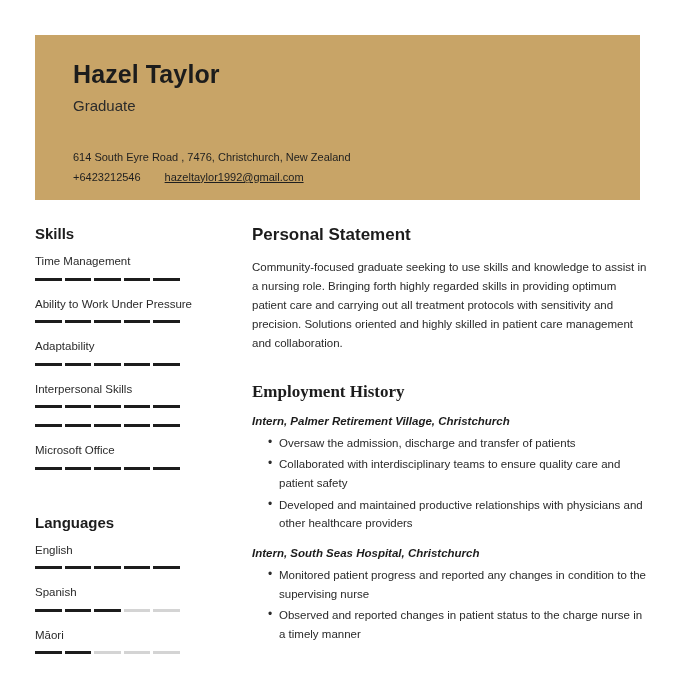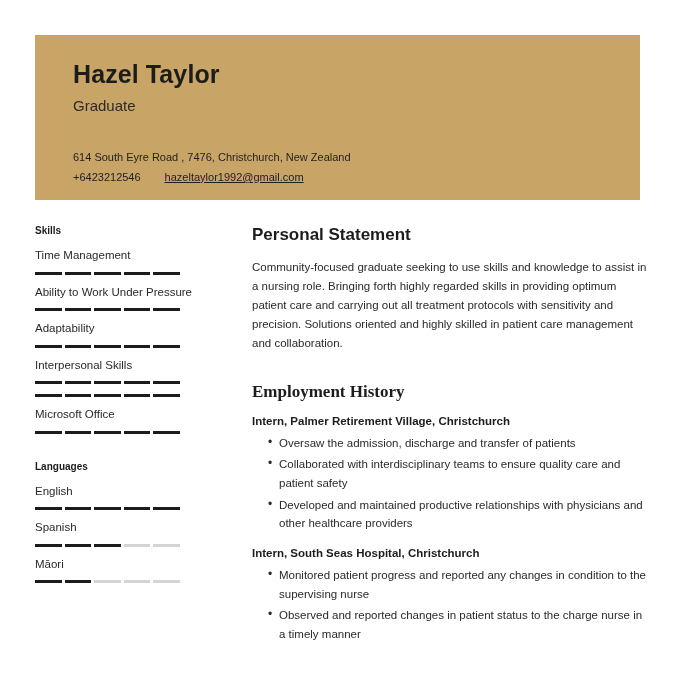--- a/index.html
+++ b/index.html
@@ -68,30 +68,30 @@
     width: 180px;
     flex: 0 0 180px;
     padding-right: 10px;
   }
   .col-right {
     flex: 1 1 auto;
     padding-left: 37px;
   }
   
   .side-heading {
-    font-size: 10px;
+    font-size: 15px;
     font-weight: bold;
     color: #1c1c1c;
     margin: 0 0 12px 0;
   }
   .side-heading.second {
-    margin-top: 27px;
+    margin-top: 44px;
   }
   .skill {
-    margin-bottom: 10px;
+    margin-bottom: 16px;
   }
   .skill-label {
     font-size: 11.5px;
     color: #2a2a2a;
     line-height: 1.35;
     margin-bottom: 8px;
   }
   .rating {
     display: flex;
     gap: 3px;
@@ -127,20 +127,21 @@
     margin-top: 14px;
   }
   .job:first-of-type {
     margin-top: 0;
   }
   .job-title {
     font-size: 11.5px;
     font-weight: bold;
     color: #1c1c1c;
     margin-bottom: 7px;
+    font-style: italic;
   }
   ul.bullets {
     margin: 0;
     padding: 0 0 0 16px;
     list-style: none;
   }
   ul.bullets li {
     font-size: 11.5px;
     color: #2a2a2a;
     line-height: 1.62;

